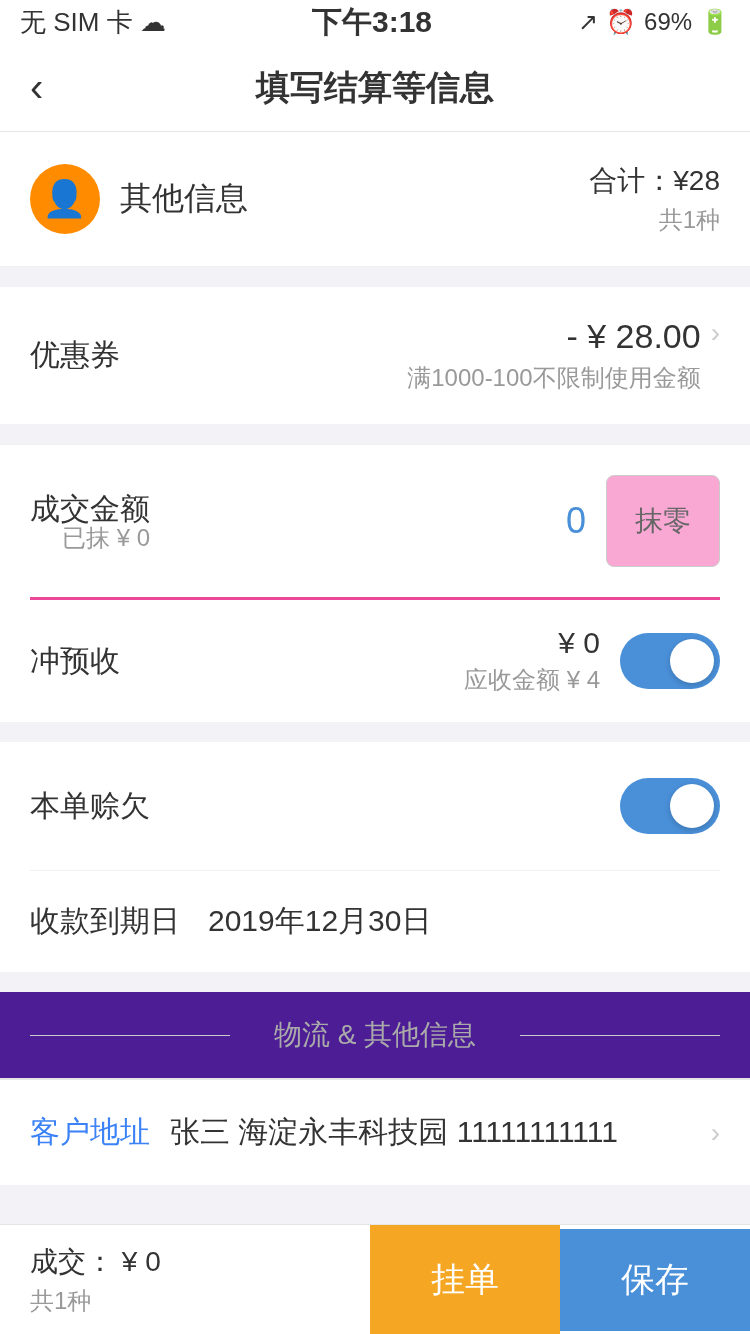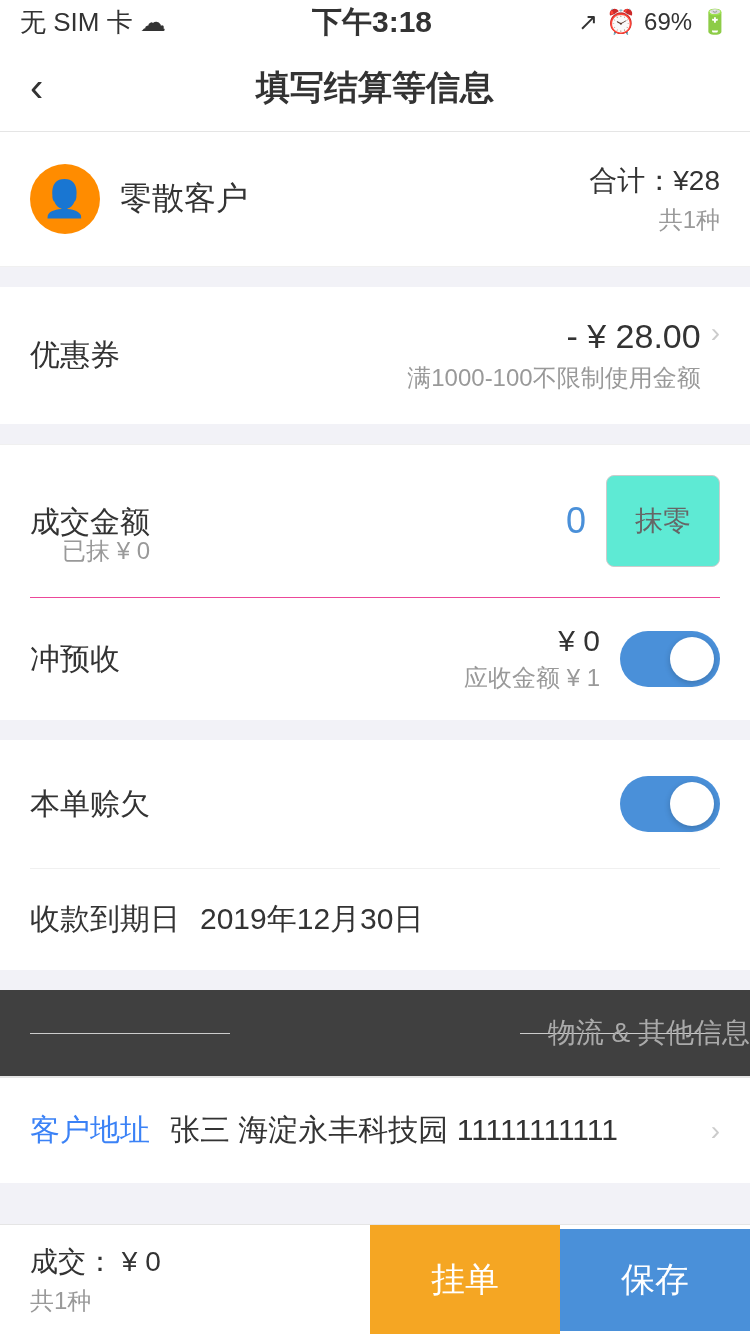--- a/index.html
+++ b/index.html
@@ -102,41 +102,41 @@
     .chevron { font-size: 28px; color: #ccc; }
 
     
     .deal-section {
       background: #fff;
       padding: 0 30px;
       border-top: 1px solid #f0f0f0;
     }
     .deal-row {
       display: flex;
-      align-items: flex-end;
+      align-items: center;
       justify-content: space-between;
       padding: 30px 0;
-      border-bottom: 1px solid #ec4899;
+      border-bottom: 3px solid #ec4899;
     }
     .deal-label { font-size: 30px; color: #333; }
     .deal-right { display: flex; align-items: center; gap: 20px; }
     .deal-amount {
       font-size: 36px;
       color: #4a90d9;
       font-weight: 500;
       min-width: 60px;
       text-align: right;
     }
     .round-btn {
       border: 1.5px solid #ccc;
       border-radius: 8px;
       padding: 26px 28px;
       font-size: 28px;
       color: #666;
-      background: #5eead4;
+      background: #f9a8d4;
       cursor: pointer;
     }
     .deal-sub {
       font-size: 24px;
       color: #999;
       text-align: right;
       margin-top: -8px;
     }
 
     
@@ -186,29 +186,29 @@
       padding: 36px 0;
     }
     .debt-label { font-size: 30px; color: #333; }
 
     
     .due-row {
       display: flex;
       align-items: center;
       padding: 30px 0;
       border-top: 1px solid #f0f0f0;
-      gap: 20px;
+      gap: 28px;
     }
     .due-label { font-size: 30px; color: #333; flex-shrink: 0; }
     .due-value { font-size: 30px; color: #333; }
 
     
     .logistics-section {
-      background: #404040;
-      text-align: right;
+      background: #4c1d95;
+      text-align: center;
       padding: 24px 0;
       position: relative;
     }
     .logistics-section::before,
     .logistics-section::after {
       content: '';
       position: absolute;
       top: 50%;
       width: 200px;
       height: 1px;
@@ -297,21 +297,21 @@
   <div class="nav-back">‹</div>
   <div class="nav-title">填写结算等信息</div>
 </div>
 
 <div class="section-white">
   <div class="customer-row">
     <div class="customer-left">
       <div class="avatar">
         <span>👤</span>
       </div>
-      <span class="customer-name">零散客户</span>
+      <span class="customer-name">其他信息</span>
     </div>
     <div class="customer-total">
       <div>合计：¥28</div>
       <div class="total-count">共1种</div>
     </div>
   </div>
 </div>
 
 <div class="separator"></div>
 
@@ -339,21 +339,21 @@
     <div class="deal-right">
       <span class="deal-amount">0</span>
       <button class="round-btn">抹零</button>
     </div>
   </div>
   <div class="prepay-row">
     <span class="prepay-label">冲预收</span>
     <div class="prepay-right">
       <div class="prepay-amounts">
         <div class="prepay-main">¥ 0</div>
-        <div class="prepay-sub">应收金额 ¥ 1</div>
+        <div class="prepay-sub">应收金额 ¥ 4</div>
       </div>
       <div class="toggle"></div>
     </div>
   </div>
 </div>
 
 <div class="separator"></div>
 
 <div class="debt-section">
   <div class="debt-row">

